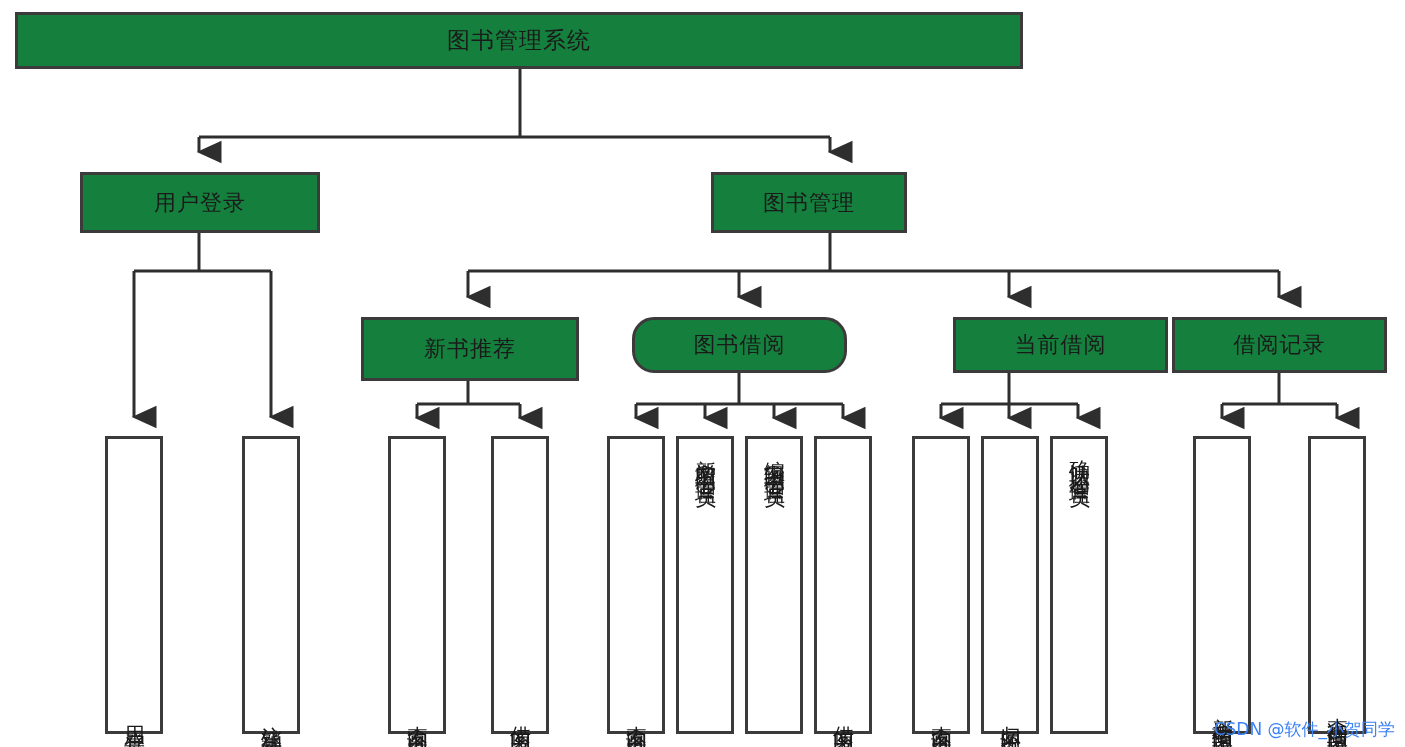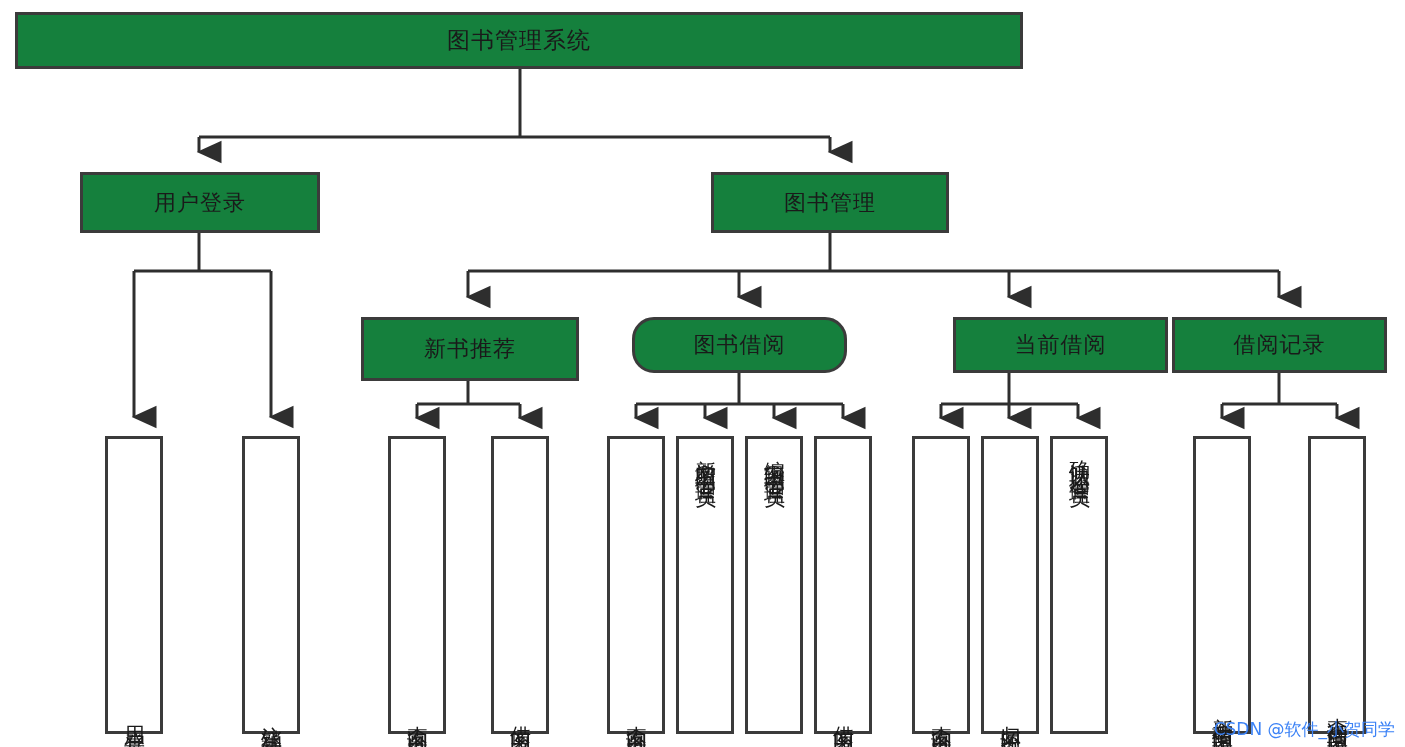--- a/index.html
+++ b/index.html
@@ -41,21 +41,21 @@
     letter-spacing: 1px;
     white-space: nowrap;
     color: #1a1a1a;
   }
   
   #node-root { left: 15px; top: 12px; width: 1008px; height: 57px; }
   #node-root .label { font-size: 23px; }
 
   
   #node-user-login  { left: 80px;  top: 172px; width: 240px; height: 61px; }
-  #node-book-manage { left: 711px; top: 172px; width: 238px; height: 61px; }
+  #node-book-manage { left: 711px; top: 172px; width: 196px; height: 61px; }
 
   
   #node-new-book-rec { left: 361px;  top: 317px; width: 218px; height: 64px; }
   #node-book-borrow  { left: 632px;  top: 317px; width: 215px; height: 56px; border-radius: 22px; }
   #node-current-loan { left: 953px;  top: 317px; width: 215px; height: 56px; }
   #node-loan-record  { left: 1172px; top: 317px; width: 215px; height: 56px; text-align: right; }
 
   
   .leaf {
     position: absolute;

